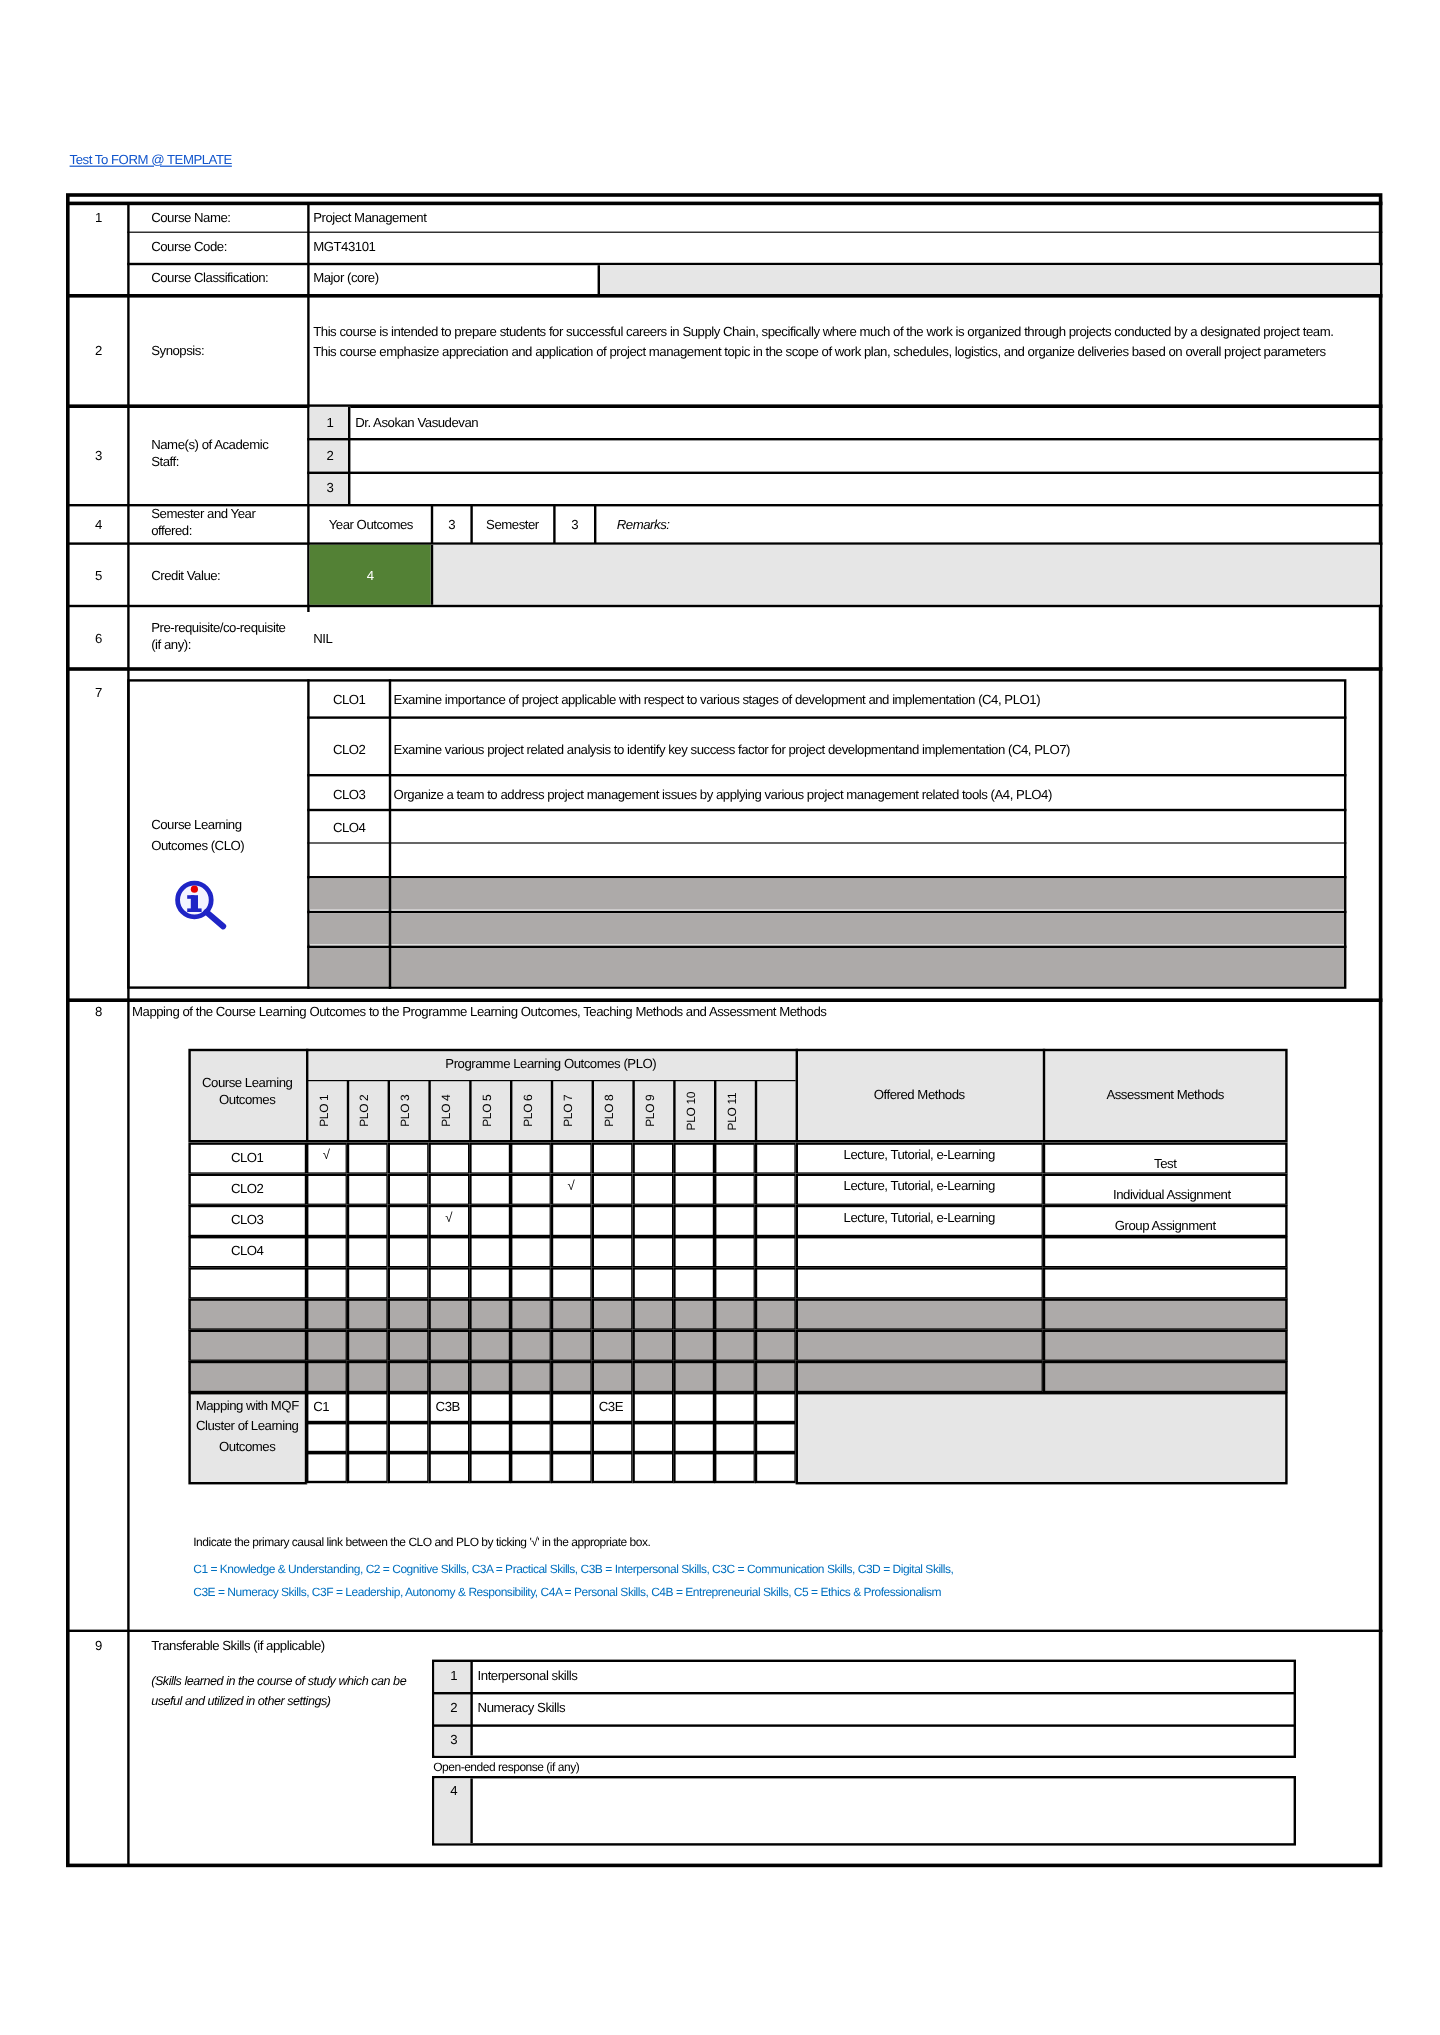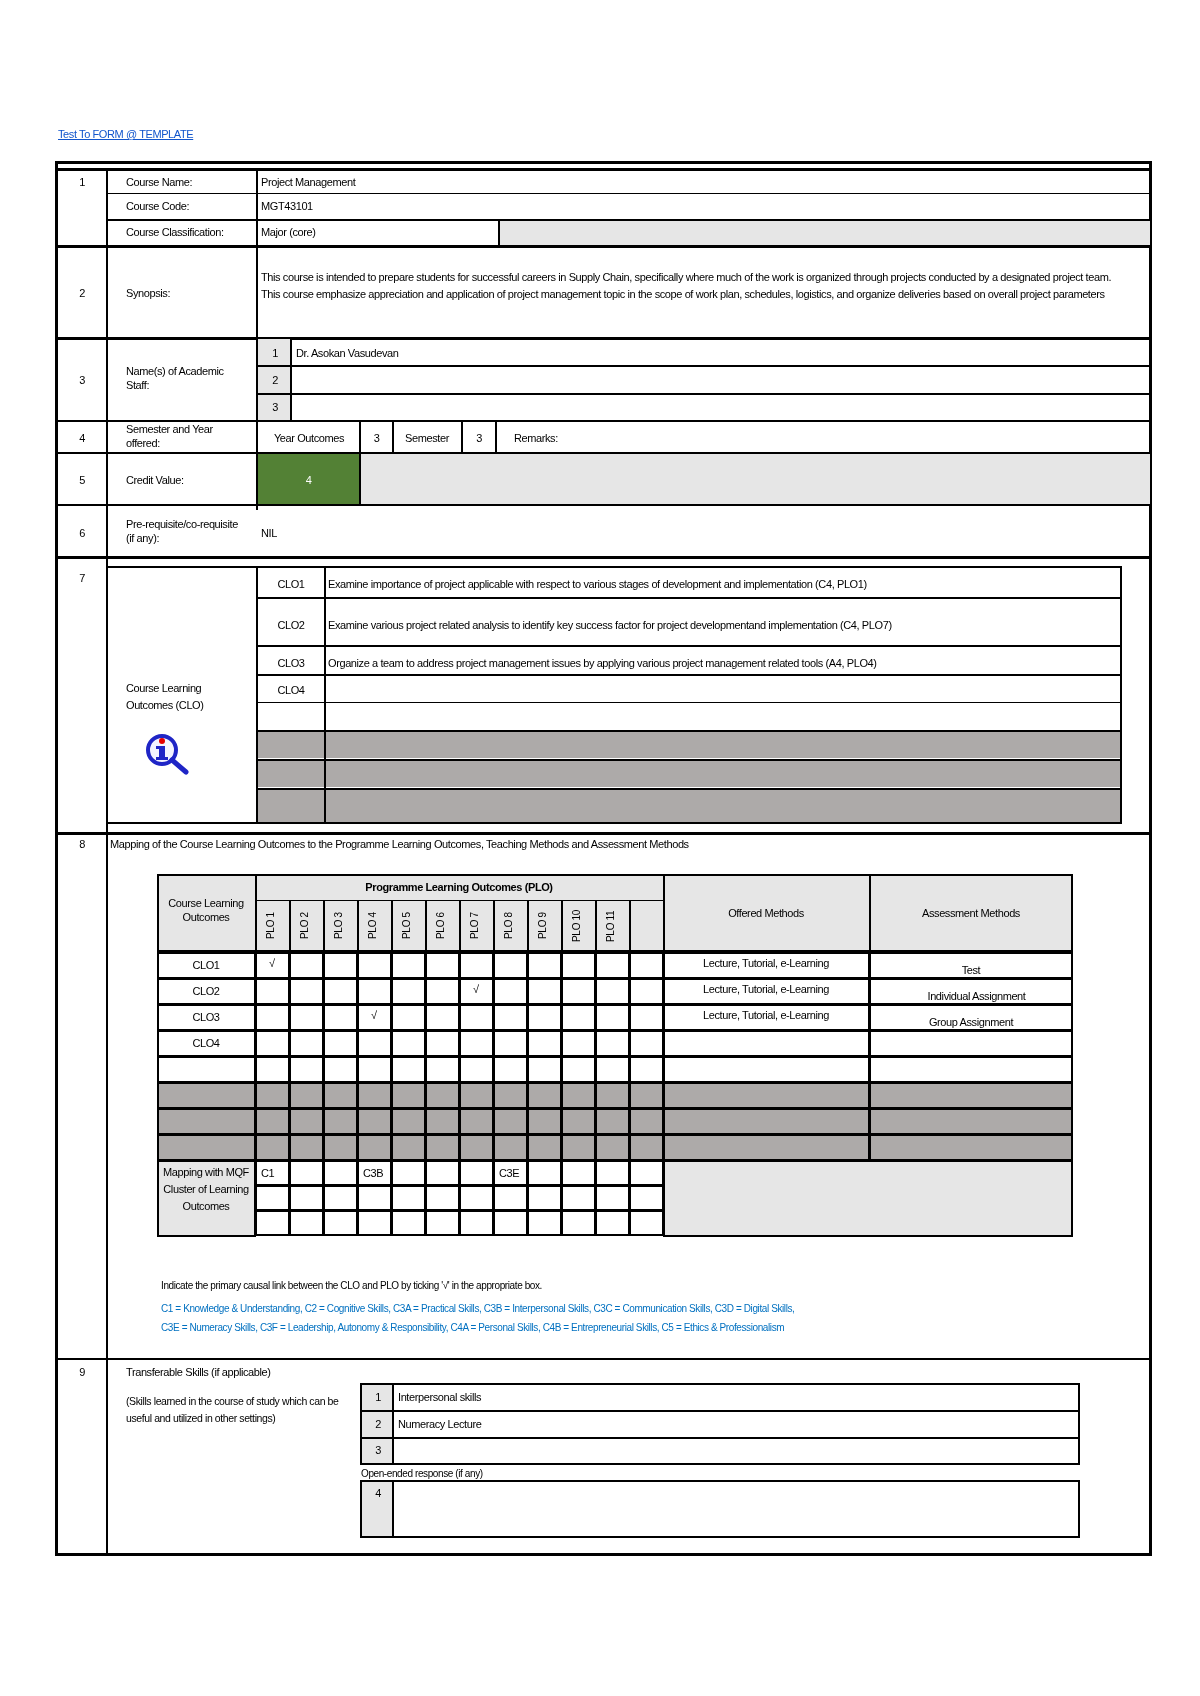--- a/index.html
+++ b/index.html
@@ -12,21 +12,21 @@
   .hl.thick { border-top: 3px solid #000; }
   .hl.thin { border-top: 1px solid #000; }
   .vl { position: absolute; width: 0; border-left: 2px solid #000; }
   .txt { position: absolute; font-size: 11px; letter-spacing: -0.4px; white-space: nowrap; line-height: 14px; }
   .c { text-align: center; }
   .wrap { white-space: normal; }
   .box { position: absolute; border: 2px solid #000; }
   .gray { background: #adaaa9; }
   .lgray { background: #e6e6e6; }
   .green { background: #538135; }
-  .it { }
+  .it { font-style: italic; }
   .blue { color: #0070c0; }
   .vert { position: absolute; writing-mode: vertical-rl; transform: rotate(180deg); font-size: 10px; letter-spacing: -0.3px; text-align: center; }
   .cell { position: absolute; border: 1px solid #000; }
   .tick { position: absolute; font-size: 11px; }
 </style>
 </head>
 <body>
 
 <a class="abs link">Test To FORM @ TEMPLATE</a>
 
@@ -133,21 +133,21 @@
 <div class="txt c" style="left:58px;top:837px;width:48px;">8</div>
 <div class="txt" style="left:110px;top:837px;">Mapping of the Course Learning Outcomes to the Programme Learning Outcomes, Teaching Methods and Assessment Methods</div>
 
 <div id="plo-table" class="abs" style="left:157px;top:874px;width:925px;height:374px;">
     <div class="abs lgray" style="left: 0px; top: 0px; width: 916px; height: 78px; border: 2px solid rgb(0, 0, 0);"></div>
     <div class="abs" style="left: 98px; top: 0px; width: 0px; height: 78px; border-left: 2px solid rgb(0, 0, 0);"></div>
     <div class="abs" style="left: 506px; top: 0px; width: 0px; height: 78px; border-left: 2px solid rgb(0, 0, 0);"></div>
     <div class="abs" style="left: 712px; top: 0px; width: 0px; height: 78px; border-left: 2px solid rgb(0, 0, 0);"></div>
     <div class="abs" style="left: 98px; top: 26px; width: 408px; height: 0px; border-top: 1px solid rgb(0, 0, 0);"></div>
     <div class="txt c wrap" style="left: 0px; top: 22px; width: 98px;">Course Learning Outcomes</div>
-    <div class="txt c" style="left: 98px; top: 6px; width: 408px; font-weight: bold;">Programme Learning Outcomes (PLO)</div>
+    <div class="txt c" style="left: 98px; top: 6px; width: 408px;">Programme Learning Outcomes (PLO)</div>
     <div class="txt c" style="left: 506px; top: 32px; width: 206px;">Offered Methods</div>
     <div class="txt c" style="left: 712px; top: 32px; width: 204px;">Assessment Methods</div>
     <div class="vert" style="left: 108px; top: 32px; width: 14px; height: 40px;">PLO 1</div>
     <div class="abs" style="left: 132px; top: 26px; width: 0px; height: 52px; border-left: 2px solid rgb(0, 0, 0);"></div>
     <div class="vert" style="left: 142px; top: 32px; width: 14px; height: 40px;">PLO 2</div>
     <div class="abs" style="left: 166px; top: 26px; width: 0px; height: 52px; border-left: 2px solid rgb(0, 0, 0);"></div>
     <div class="vert" style="left: 176px; top: 32px; width: 14px; height: 40px;">PLO 3</div>
     <div class="abs" style="left: 200px; top: 26px; width: 0px; height: 52px; border-left: 2px solid rgb(0, 0, 0);"></div>
     <div class="vert" style="left: 210px; top: 32px; width: 14px; height: 40px;">PLO 4</div>
     <div class="abs" style="left: 234px; top: 26px; width: 0px; height: 52px; border-left: 2px solid rgb(0, 0, 0);"></div>
@@ -354,21 +354,21 @@
 <div class="txt c" style="left:58px;top:1365px;width:48px;">9</div>
 <div class="txt" style="left:126px;top:1365px;">Transferable Skills (if applicable)</div>
 <div class="txt wrap it" style="left:126px;top:1393px;width:225px;line-height:17px;font-size:10.5px;">(Skills learned in the course of study which can be useful and utilized in other settings)</div>
 
 <div class="box" style="left:360px;top:1383px;width:720px;height:82px;"></div>
 <div class="abs lgray" style="left:362px;top:1385px;width:32px;height:78px;border-right:2px solid #000;"></div>
 <div class="txt c" style="left:362px;top:1390px;width:32px;">1</div>
 <div class="txt" style="left:398px;top:1390px;">Interpersonal skills</div>
 <div class="hl" style="left:360px;top:1410px;width:720px;"></div>
 <div class="txt c" style="left:362px;top:1417px;width:32px;">2</div>
-<div class="txt" style="left:398px;top:1417px;">Numeracy Lecture</div>
+<div class="txt" style="left:398px;top:1417px;">Numeracy Skills</div>
 <div class="hl" style="left:360px;top:1437px;width:720px;"></div>
 <div class="txt c" style="left:362px;top:1443px;width:32px;">3</div>
 <div class="txt" style="left:398px;top:1443px;"></div>
 
 <div class="txt" style="left:361px;top:1467px;font-size:10px;">Open-ended response (if any)</div>
 <div class="box" style="left:360px;top:1480px;width:720px;height:58px;"></div>
 <div class="abs lgray" style="left:362px;top:1482px;width:32px;height:54px;border-right:2px solid #000;"></div>
 <div class="txt c" style="left:362px;top:1486px;width:32px;">4</div>
 <div class="txt" style="left:398px;top:1486px;"></div>
 

